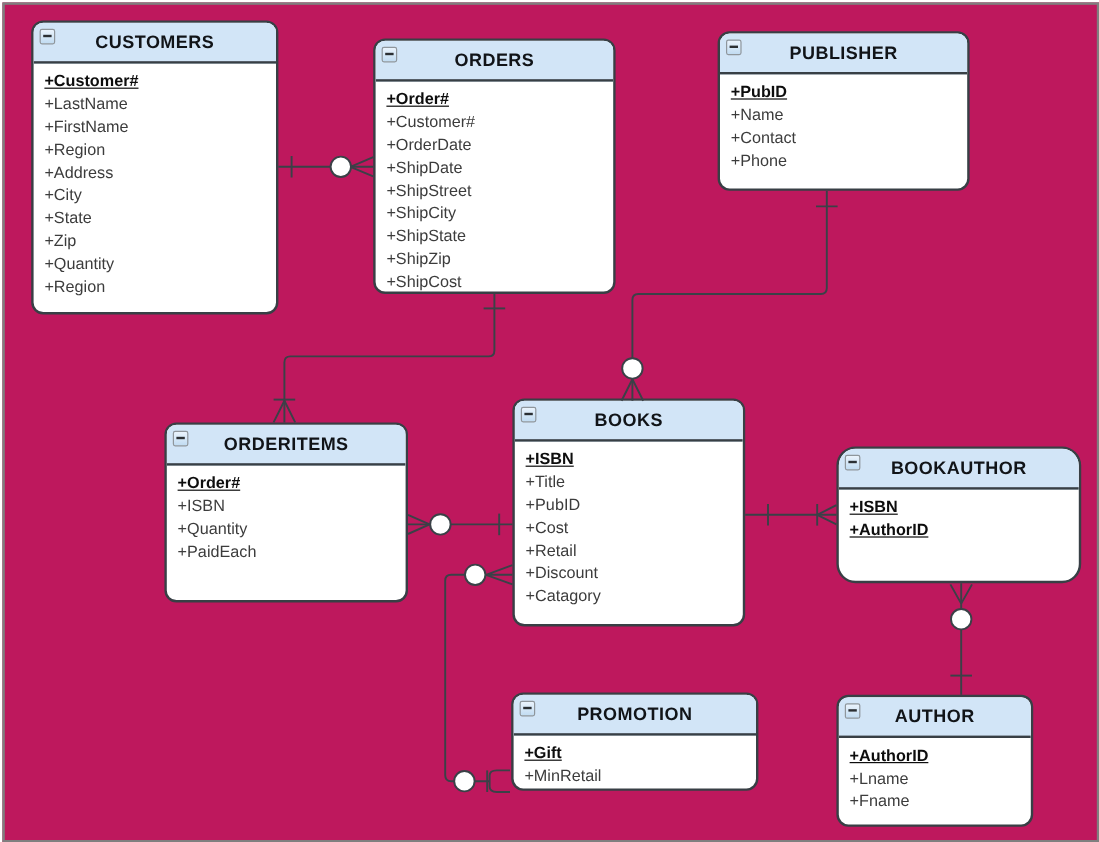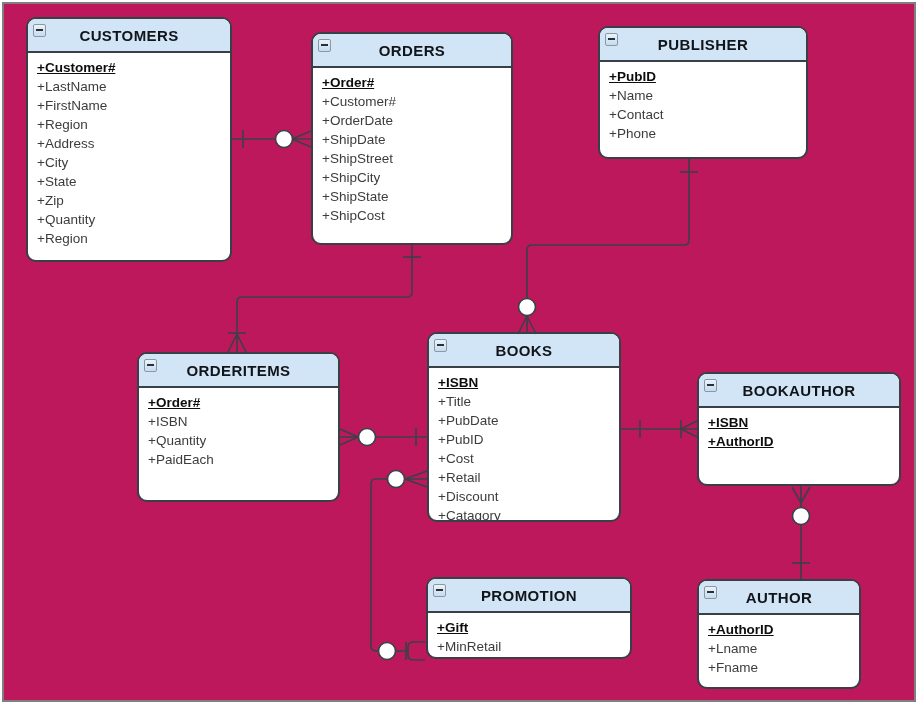--- a/index.html
+++ b/index.html
@@ -50,20 +50,21 @@
           <span class="entity-title">ORDERS</span>
         </div>
         <div class="entity-body">
           <div class="field pk">+Order#</div>
           <div class="field">+Customer#</div>
           <div class="field">+OrderDate</div>
           <div class="field">+ShipDate</div>
           <div class="field">+ShipStreet</div>
           <div class="field">+ShipCity</div>
           <div class="field">+ShipState</div>
+          <div class="field">+ShipZip</div>
           <div class="field">+ShipCost</div>
         </div>
       </div>
       <div class="entity" style="left: 594px; top: 22px; width: 210px; height: 133px;">
         <div class="entity-header">
           <span class="collapse-btn">
             <i></i>
           </span>
           <span class="entity-title">PUBLISHER</span>
         </div>
@@ -91,29 +92,28 @@
       <div class="entity" style="left: 423px; top: 328px; width: 194px; height: 190px;">
         <div class="entity-header">
           <span class="collapse-btn">
             <i></i>
           </span>
           <span class="entity-title">BOOKS</span>
         </div>
         <div class="entity-body">
           <div class="field pk">+ISBN</div>
           <div class="field">+Title</div>
-          <div class="field">+PubDate</div>
           <div class="field">+PubID</div>
           <div class="field">+Cost</div>
           <div class="field">+Retail</div>
           <div class="field">+Discount</div>
           <div class="field">+Catagory</div>
         </div>
       </div>
-      <div class="entity" style="left: 693px; top: 368px; width: 204px; height: 114px;">
+      <div class="entity" style="left: 693px; top: 368px; width: 204px; height: 114px; border-radius: 16px;">
         <div class="entity-header">
           <span class="collapse-btn">
             <i></i>
           </span>
           <span class="entity-title">BOOKAUTHOR</span>
         </div>
         <div class="entity-body">
           <div class="field pk">+ISBN</div>
           <div class="field pk">+AuthorID</div>
         </div>

